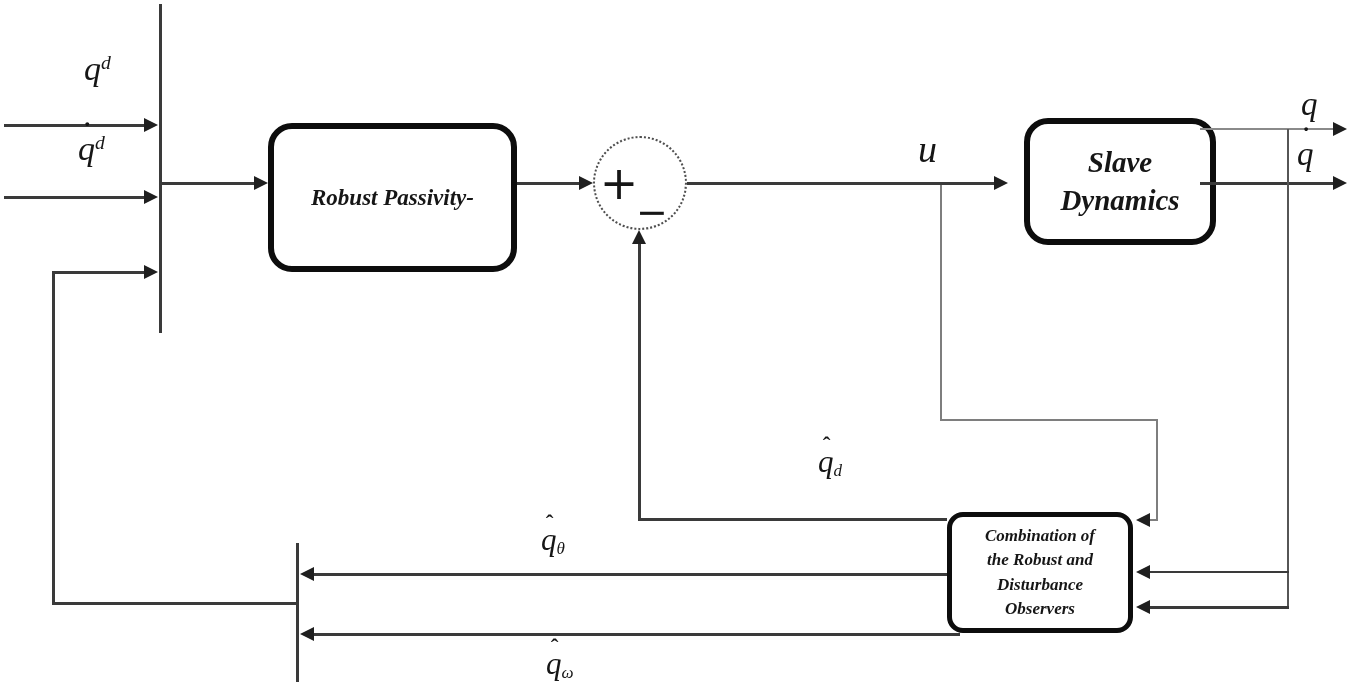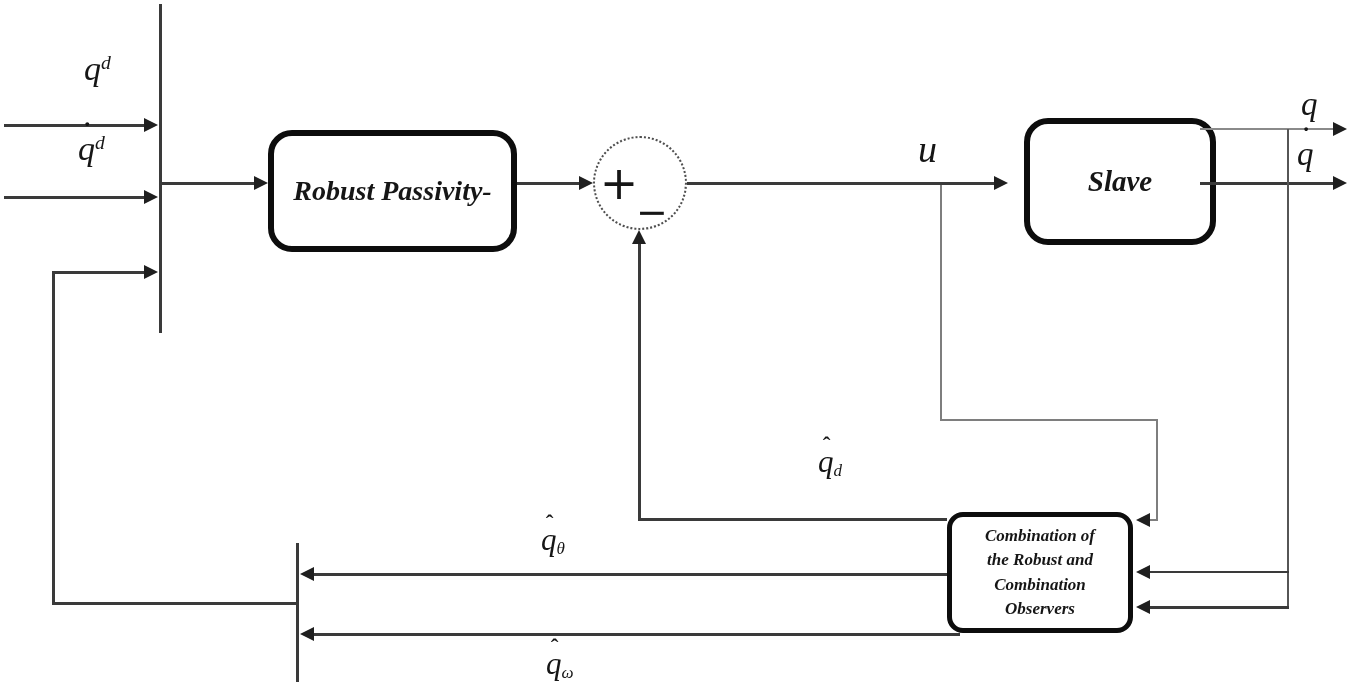--- a/index.html
+++ b/index.html
@@ -69,21 +69,21 @@
   <div class="lbl" style="left:84px;top:52px;font-size:34px;">
     <span class="mbase"><span class="acc"></span><span>q</span></span><span class="sup">d</span>
   </div>
   <div class="lbl" style="left:78px;top:132px;font-size:34px;">
     <span class="mbase"><span class="acc">˙</span><span>q</span></span><span class="sup">d</span>
   </div>
 
   <div class="hline" style="left:162px;top:182px;width:93px;"></div>
   <div class="arr r" style="left:254px;top:176px;"></div>
 
-  <div class="block" id="controller-block" style="left:268px;top:123px;width:249px;height:122px;font-size:28px;margin-top:7px;">
+  <div class="block" id="controller-block" style="left:268px;top:123px;width:249px;height:149px;font-size:23px;">
     <div class="bl">Robust Passivity-</div>
   </div>
 
   <div class="hline" style="left:517px;top:182px;width:63px;"></div>
   <div class="arr r" style="left:579px;top:176px;"></div>
 
   <div class="sum" style="left:593px;top:136px;width:94px;height:94px;"></div>
   <div class="sumsign" style="left:619px;top:183px;font-size:46px;">+</div>
   <div class="sumsign" style="left:652px;top:212px;font-size:38px;">−</div>
 
@@ -95,20 +95,21 @@
   </div>
 
   <div class="vline vthin lt" style="left:940px;top:185px;height:235px;"></div>
   <div class="hline thin lt" style="left:940px;top:419px;width:218px;"></div>
   <div class="vline vthin lt" style="left:1156px;top:419px;height:101px;"></div>
   <div class="hline thin lt" style="left:1147px;top:519px;width:11px;"></div>
   <div class="arr l" style="left:1136px;top:513px;"></div>
 
   <div class="block" id="plant-block" style="left:1008px;top:118px;width:192px;height:127px;font-size:29px;margin-left:16px;">
     <div class="bl">Slave</div>
+    <div class="bl">Dynamics</div>
   </div>
 
   <div class="hline thin" style="left:1200px;top:128px;width:135px;background:#8a8a8a;"></div>
   <div class="arr r" style="left:1333px;top:122px;"></div>
   <div class="hline" style="left:1200px;top:182px;width:133px;"></div>
   <div class="arr r" style="left:1333px;top:176px;"></div>
 
   <div class="lbl" style="left:1301px;top:88px;font-size:33px;">
     <span class="mbase"><span class="acc"></span><span>q</span></span>
   </div>
@@ -118,21 +119,21 @@
 
   <div class="vline vthin md" style="left:1287px;top:129px;height:479px;"></div>
   <div class="hline thin" style="left:1150px;top:571px;width:139px;"></div>
   <div class="arr l" style="left:1136px;top:565px;"></div>
   <div class="hline" style="left:1150px;top:606px;width:139px;"></div>
   <div class="arr l" style="left:1136px;top:600px;"></div>
 
   <div class="block" id="observer-block" style="left:947px;top:512px;width:186px;height:121px;font-size:17px;">
     <div class="bl">Combination of</div>
     <div class="bl">the Robust and</div>
-    <div class="bl">Combination</div>
+    <div class="bl">Disturbance</div>
     <div class="bl">Observers</div>
   </div>
 
   <div class="hline" style="left:638px;top:518px;width:309px;"></div>
   <div class="vline" style="left:638px;top:243px;height:278px;"></div>
   <div class="arr u" style="left:632px;top:230px;"></div>
   <div class="lbl" style="left:818px;top:446px;font-size:31px;">
     <span class="mbase"><span class="acc">ˆ</span><span>q</span></span><span class="sub">d</span>
   </div>
 

